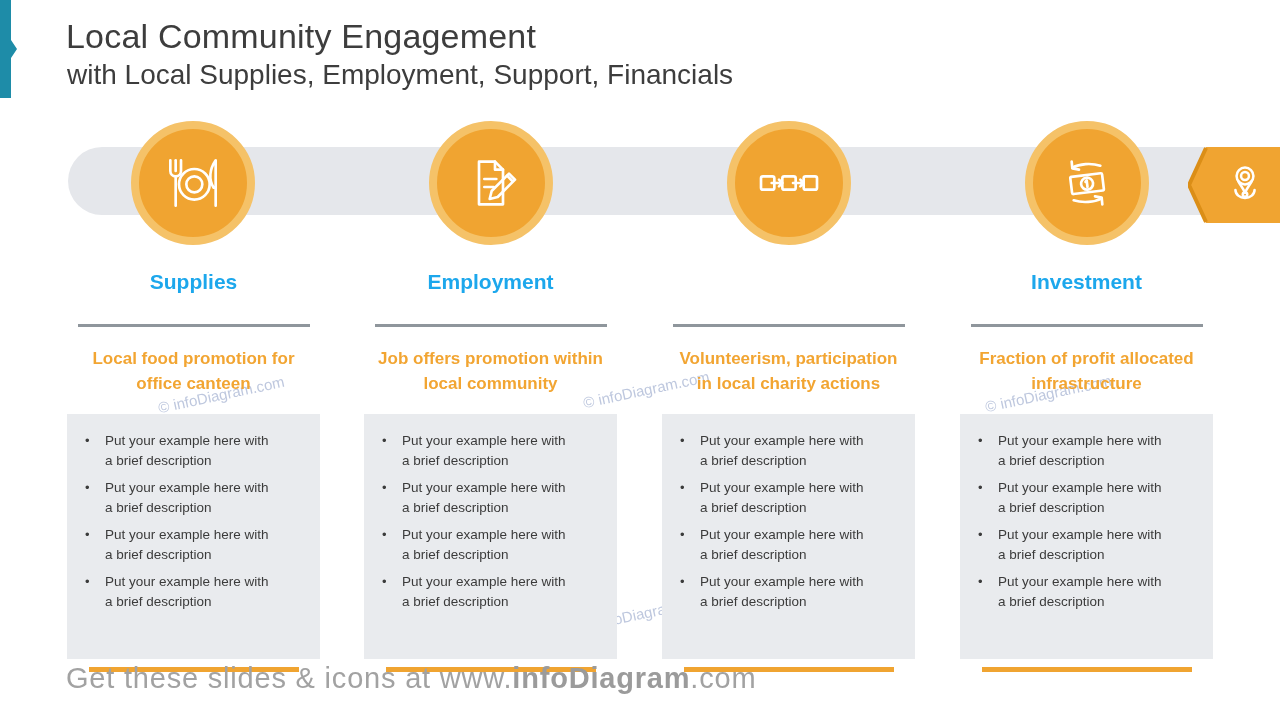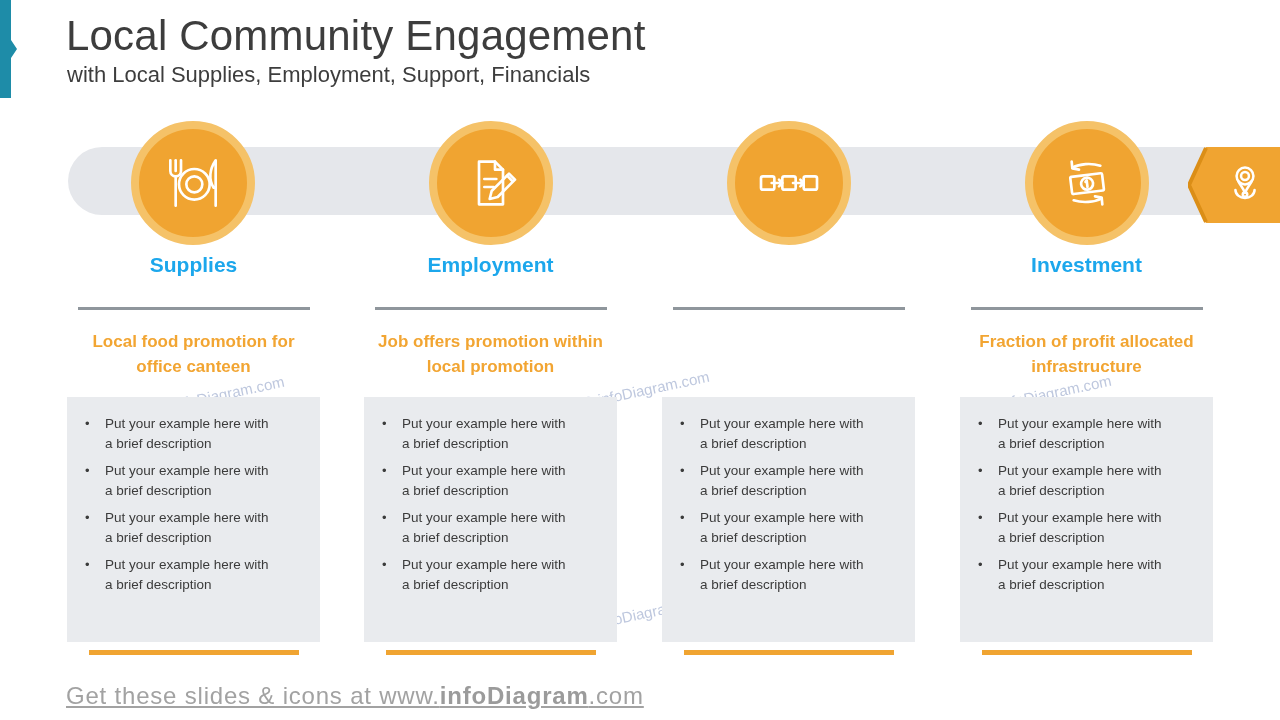--- a/index.html
+++ b/index.html
@@ -6,43 +6,43 @@
   body{
     width:1280px;height:720px;position:relative;overflow:hidden;
     background:#ffffff;font-family:"Liberation Sans",sans-serif;
   }
   
   .teal-marker{
     position:absolute;left:0;top:0;width:18px;height:100px;background:#1E8CA8;
     clip-path:polygon(0px 0px,11px 0px,11px 40px,17px 49px,11px 58px,11px 98px,0px 98px);
   }
   .slide-title{
-    position:absolute;left:66px;top:14px;font-size:42px;line-height:44px;
+    position:absolute;left:66px;top:14px;font-size:34px;line-height:44px;
     color:#3D3D3D;font-weight:400;letter-spacing:.2px;
   }
   .slide-subtitle{
-    position:absolute;left:67px;top:61px;font-size:22px;line-height:28px;color:#3D3D3D;
+    position:absolute;left:67px;top:61px;font-size:28px;line-height:28px;color:#3D3D3D;
   }
   
   .band{
     position:absolute;left:68px;top:147px;width:1172px;height:68px;
     background:#E5E7EB;border-radius:34px 0 0 34px;
   }
   .milestone-circle{
     position:absolute;top:121px;width:124px;height:124px;box-sizing:border-box;
     background:#F0A431;border:8px solid #F5C268;border-radius:50%;
     display:flex;align-items:center;justify-content:center;
   }
   .c1{left:131px}.c2{left:429px}.c3{left:727px}.c4{left:1025px}
   .milestone-circle svg{display:block}
   
   .chevron{position:absolute;left:1188px;top:147px;width:92px;height:76px;}
   .chevron .pin{position:absolute;left:30px;top:11px;}
   
-  .col{position:absolute;top:247px;width:253px;height:420px;z-index:2;}
+  .col{position:absolute;top:264px;width:253px;height:420px;z-index:2;}
   .col1{left:67px}.col2{left:364px}.col3{left:662px}.col4{left:960px}
   .col-heading{
     position:absolute;top:6px;left:0;width:100%;text-align:center;
     font-size:21px;font-weight:bold;color:#1CA7EC;
   }
   .heading-underline{
     position:absolute;top:60px;left:50%;transform:translateX(-50%);
     width:232px;height:3px;background:#8F969C;
   }
   .col-desc{
@@ -63,22 +63,22 @@
     width:210px;height:5px;background:#F0A431;
   }
   
   .watermark{
     position:absolute;z-index:1;font-size:15px;color:#AEBAD6;opacity:.8;
     transform:rotate(-12deg);white-space:nowrap;
   }
   .wm1{left:157px;top:386px}.wm2{left:582px;top:381px}
   .wm3{left:984px;top:385px}.wm4{left:582px;top:604px}
   .footer-credit{
-    position:absolute;left:66px;top:682px;font-size:24px;letter-spacing:.8px;
-    color:#A2A2A2;z-index:3;text-decoration:underline;
+    position:absolute;left:66px;top:662px;font-size:29px;letter-spacing:.8px;
+    color:#A2A2A2;z-index:3;
   }
   .footer-credit b{font-weight:bold;color:#9B9B9B;}
 </style>
 </head>
 <body>
 
 <div class="teal-marker"></div>
 
 <div class="slide-title">Local Community Engagement</div>
 <div class="slide-subtitle">with Local Supplies, Employment, Support, Financials</div>
@@ -184,21 +184,21 @@
     </div>
   </div>
   <div class="accent-bar"></div>
 </div>
 
 <div class="col col2">
   <div class="col-heading">Employment</div>
   <div class="heading-underline"></div>
   <div class="col-desc">
     <div>Job offers promotion within</div>
-    <div>local promotion</div>
+    <div>local community</div>
     <div></div>
   </div>
   <div class="examples-box">
     <div class="bullet-item">
       <span class="bullet-dot">•</span>
       <span><span>Put your example here with</span><br><span>a brief description</span></span>
     </div>
     <div class="bullet-item">
       <span class="bullet-dot">•</span>
       <span><span>Put your example here with</span><br><span>a brief description</span></span>
@@ -210,20 +210,25 @@
     <div class="bullet-item">
       <span class="bullet-dot">•</span>
       <span><span>Put your example here with</span><br><span>a brief description</span></span>
     </div>
   </div>
   <div class="accent-bar"></div>
 </div>
 
 <div class="col col3">
   <div class="heading-underline"></div>
+  <div class="col-desc">
+    <div>Volunteerism, participation</div>
+    <div>in local charity actions</div>
+    <div></div>
+  </div>
   <div class="examples-box">
     <div class="bullet-item">
       <span class="bullet-dot">•</span>
       <span><span>Put your example here with</span><br><span>a brief description</span></span>
     </div>
     <div class="bullet-item">
       <span class="bullet-dot">•</span>
       <span><span>Put your example here with</span><br><span>a brief description</span></span>
     </div>
     <div class="bullet-item">

